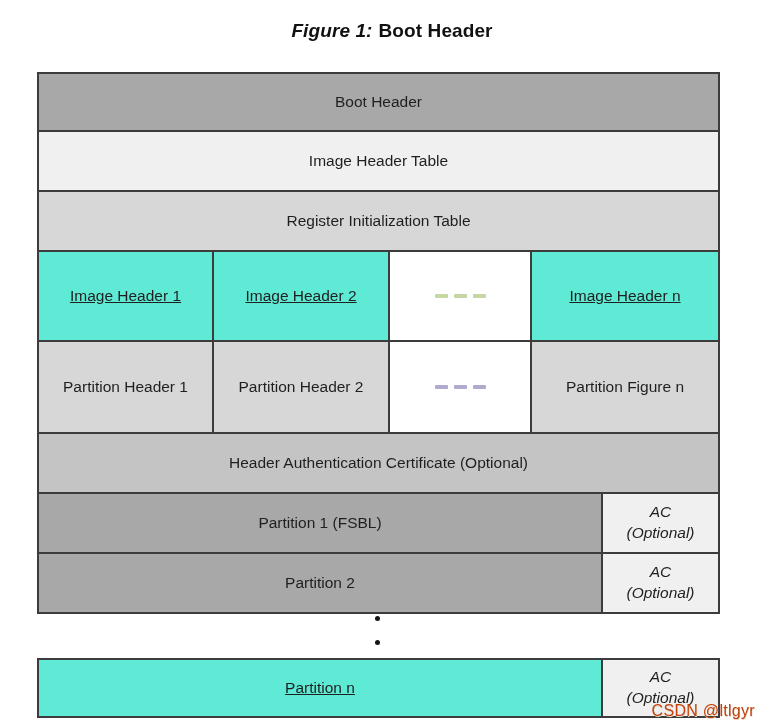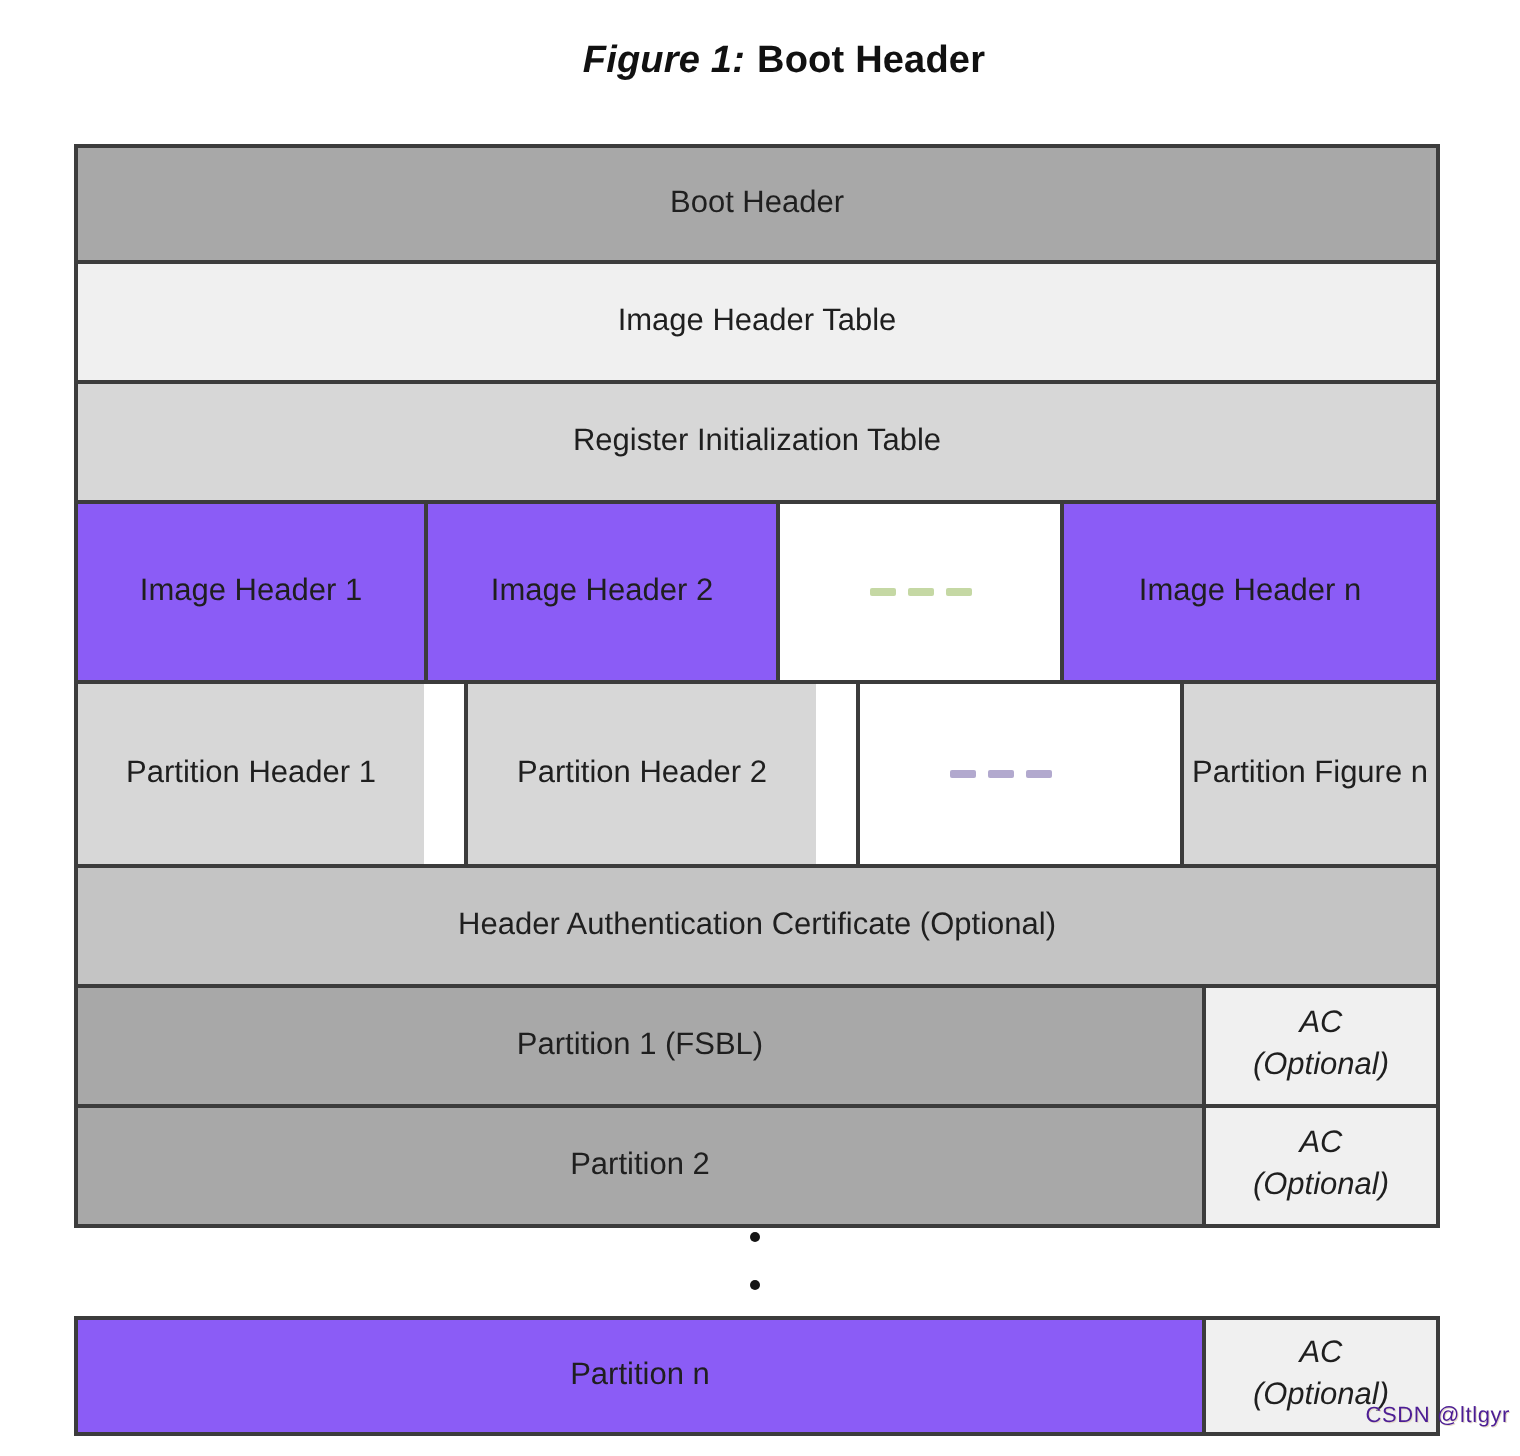--- a/index.html
+++ b/index.html
@@ -50,25 +50,25 @@
     color: #1f1f1f;
     box-sizing: border-box;
     line-height: 1.35;
   }
   .cell + .cell { border-left: 2px solid #3c3c3c; }
 
   
   .h-sm { height: 56px; }
   .h-md { height: 58px; }
   .h-lg { height: 88px; }
-  .h-xl { height: 90px; gap: 20px; }
+  .h-xl { height: 90px; }
 
   
   .fill-dark     { background: #a8a8a8; }
-  .fill-medium   { background: #8b5cf6; }
+  .fill-medium   { background: #5eead4; text-decoration: underline; }
   .fill-midlight { background: #c4c4c4; }
   .fill-light    { background: #d7d7d7; }
   .fill-pale     { background: #f0f0f0; }
   .fill-white    { background: #ffffff; }
 
   
   .col-a { width: 173px; }
   .col-b { width: 176px; }
   .col-c { width: 142px; }
   .col-d { flex: 1; }
@@ -94,22 +94,22 @@
     background: #151515;
     left: 375px;
   }
   .vdot-1 { top: 616px; }
   .vdot-2 { top: 640px; }
 
   
   .watermark {
     position: absolute;
     top: 702px; right: 5px;
-    font-size: 11px;
-    color: #4c1d95;
+    font-size: 16px;
+    color: #c2410c;
     text-shadow: 0.5px 0.5px 0 #e4d9c8;
     letter-spacing: 0.3px;
   }
 </style>
 </head>
 <body>
 
 <div class="figure-title">
   <span class="label">Figure 1:</span><span class="name">Boot Header</span>
 </div>

